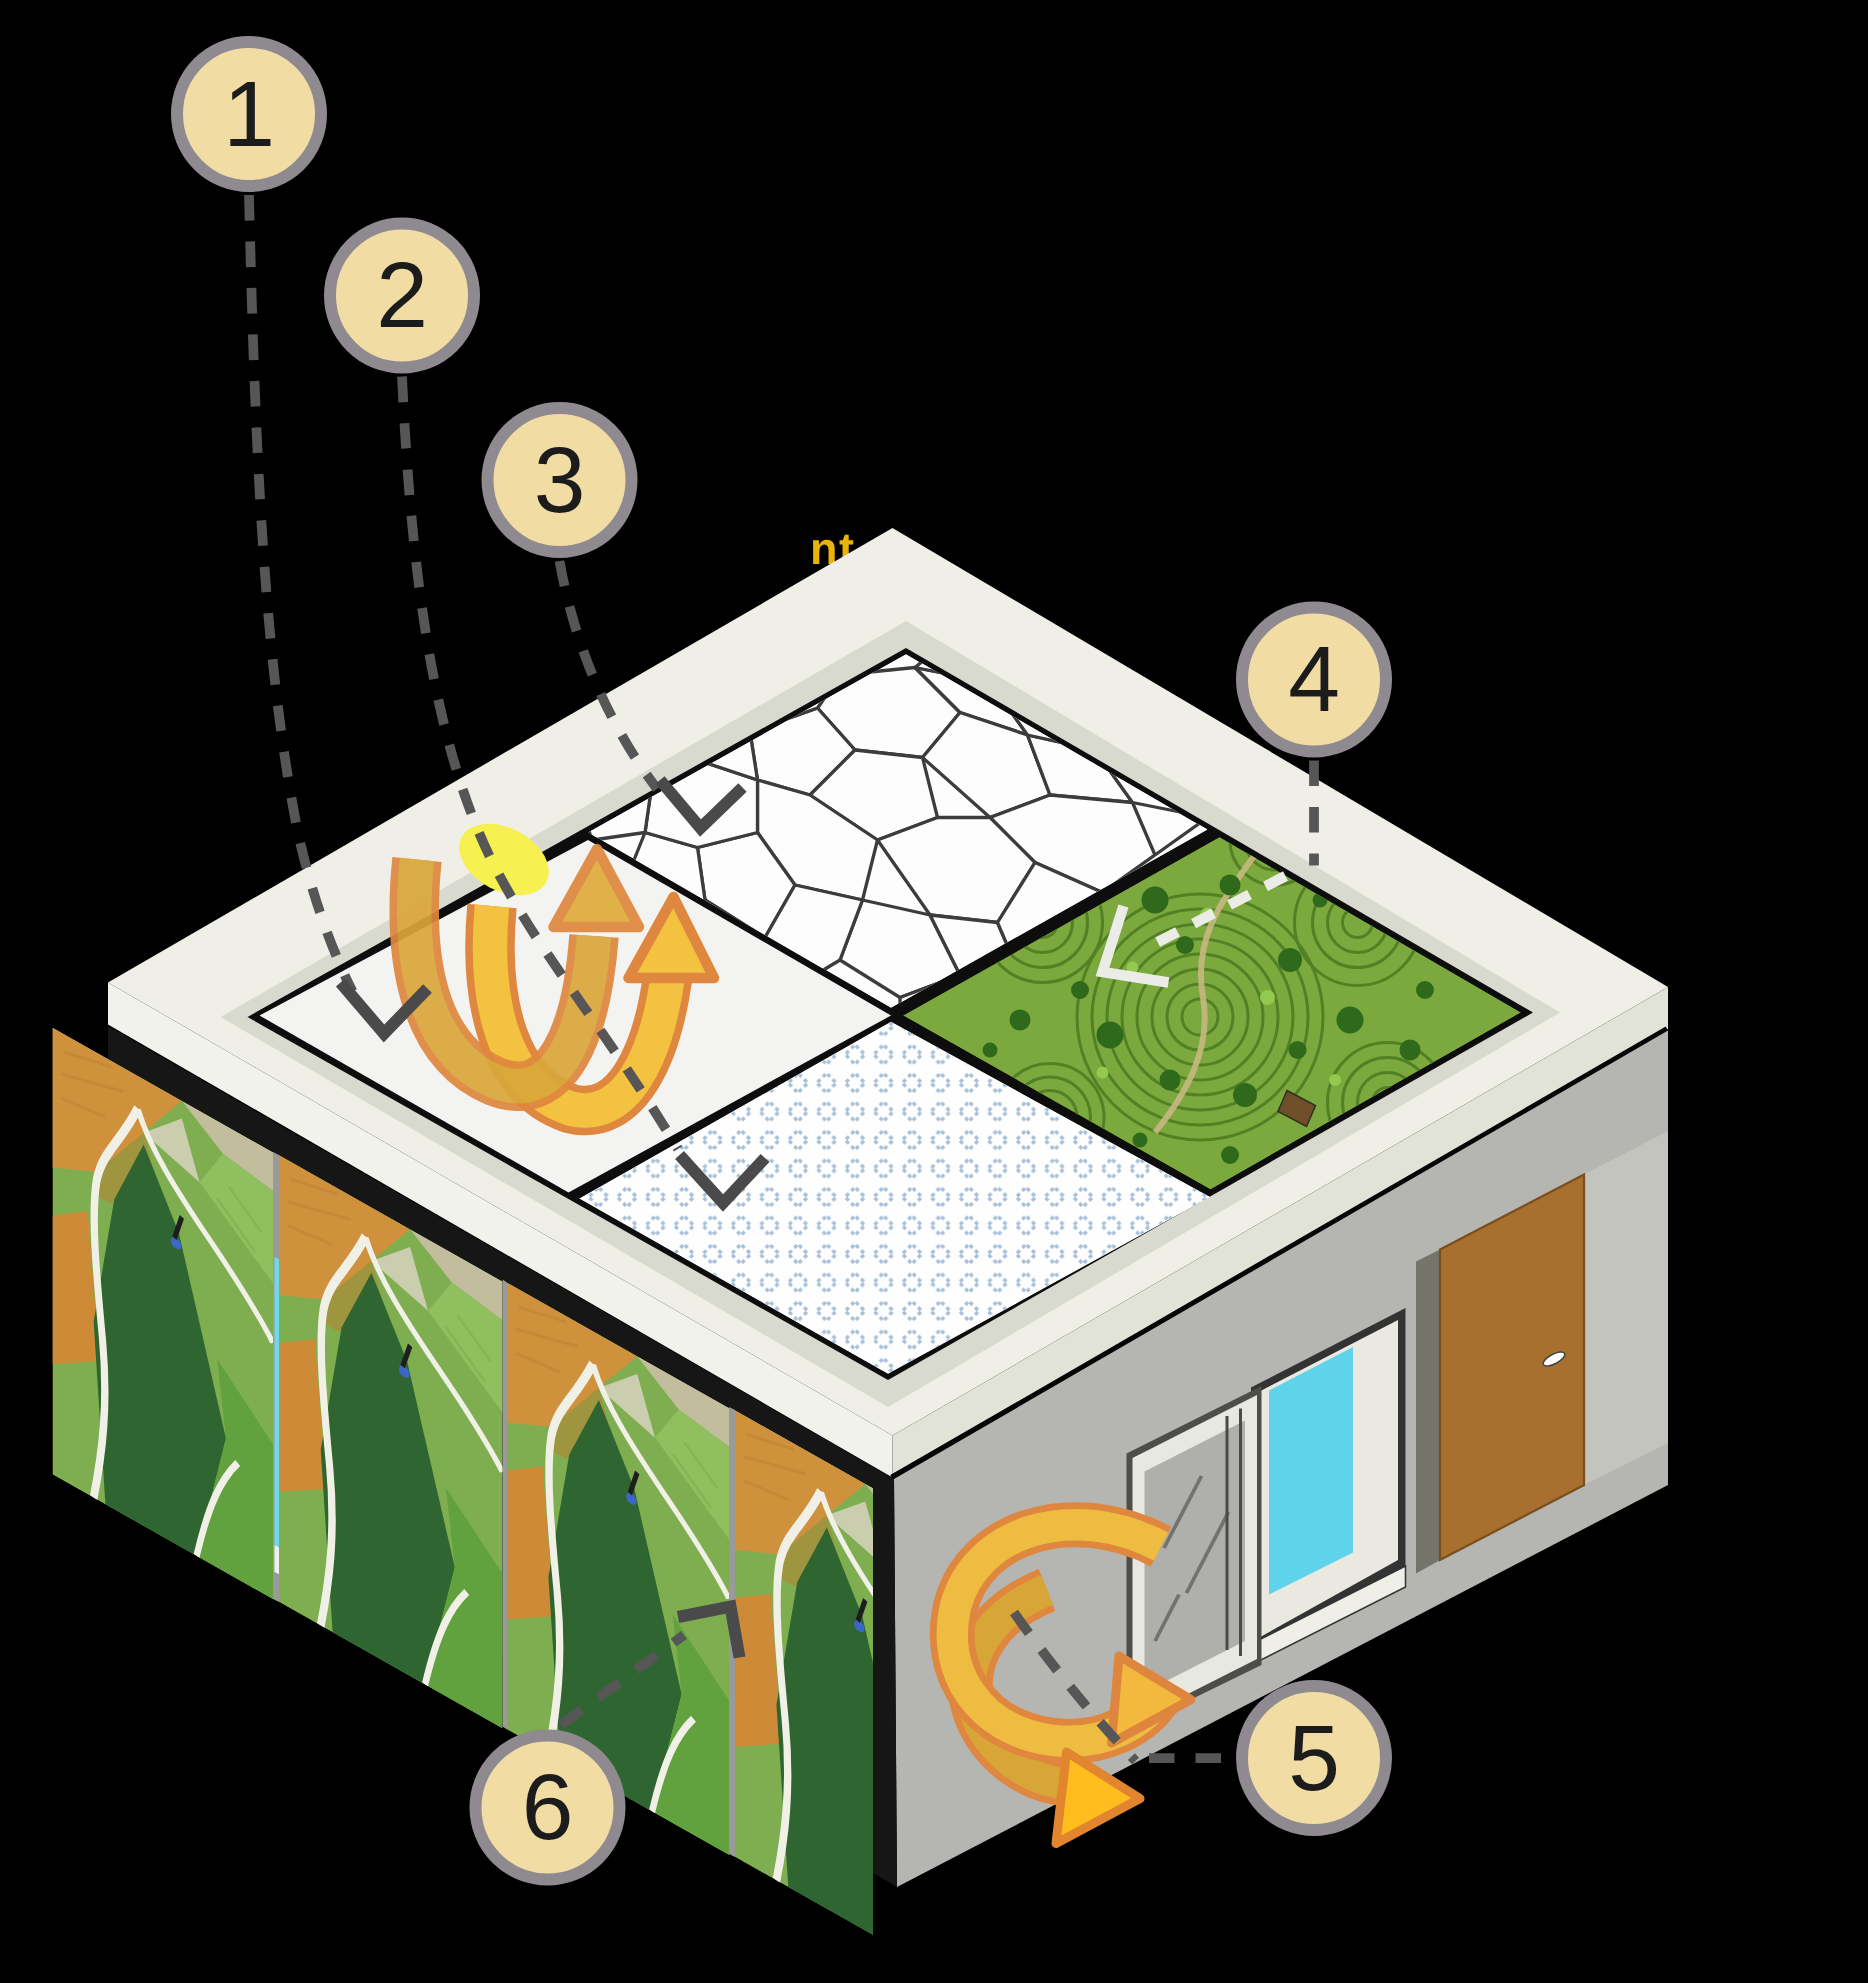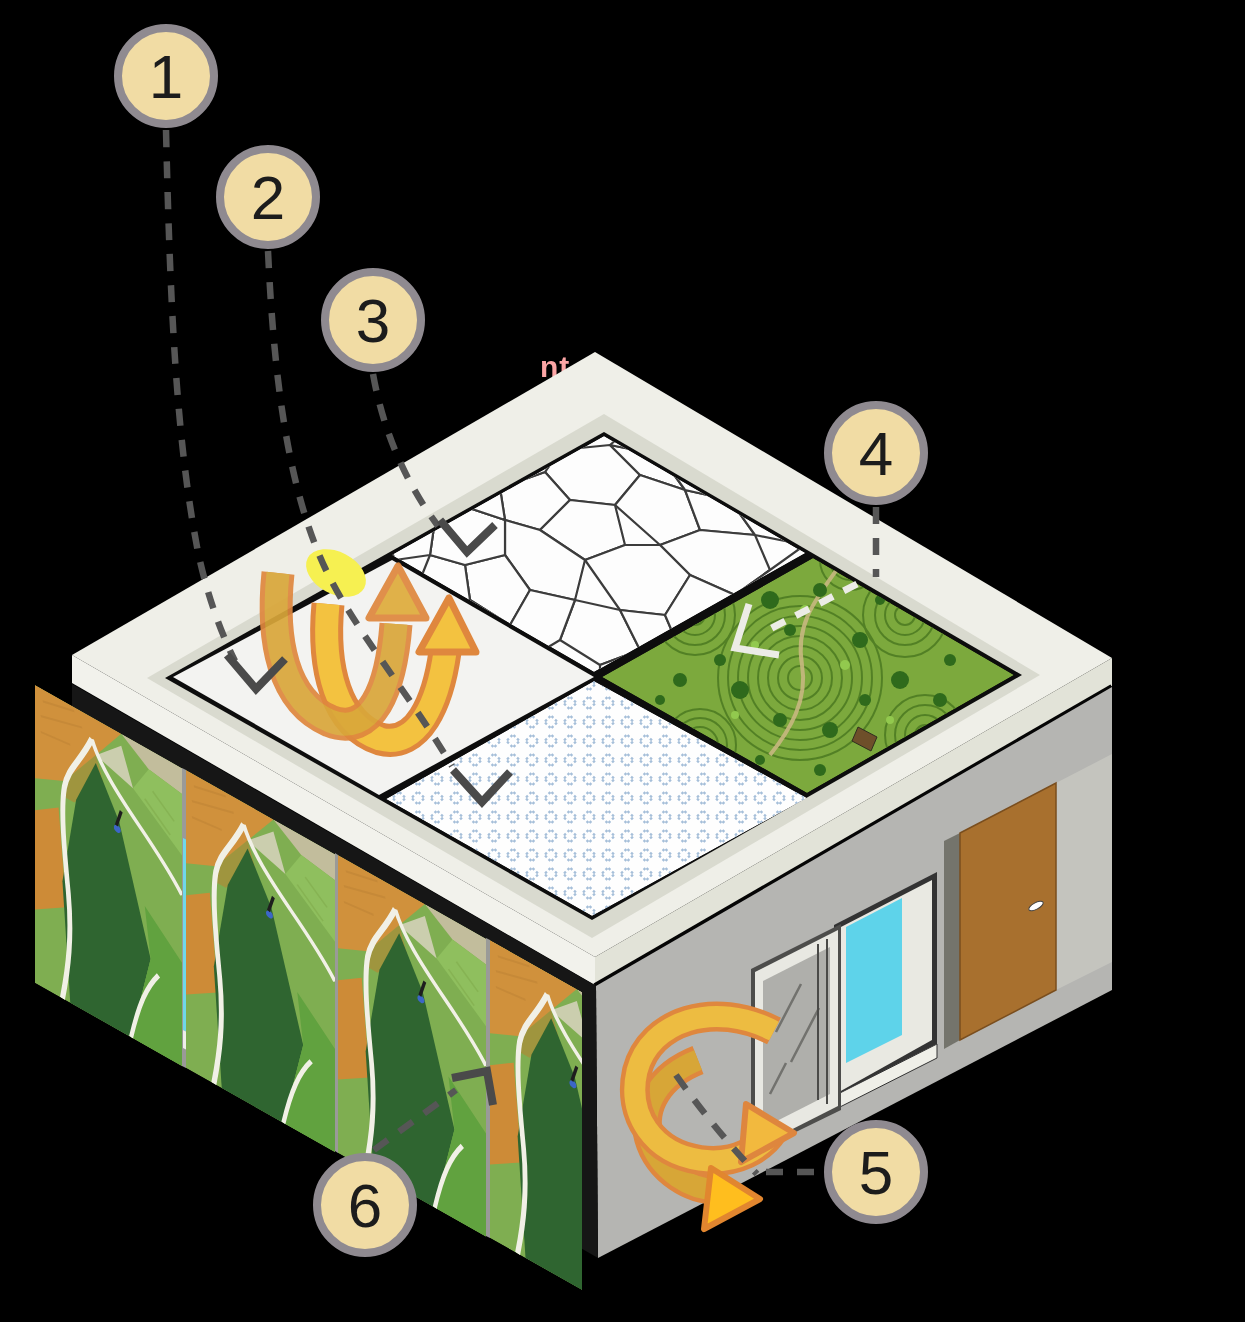--- a/index.html
+++ b/index.html
@@ -1,18 +1,18 @@
 <!DOCTYPE html>
 <html><head>
 <meta charset="utf-8">
 <style>
   html,body{margin:0;padding:0;background:#000;}
   .stage{position:relative;width:1245px;height:1322px;background:#000;overflow:hidden;
          font-family:"Liberation Sans",sans-serif;}
-  .fragment{position:absolute;left:540px;top:350px;z-index:0;color:#fca5a5;
+  .fragment{position:absolute;left:540px;top:350px;z-index:0;color:#eab308;
             font-size:30px;font-weight:bold;letter-spacing:1px;}
   .artwork{position:absolute;left:0;top:0;z-index:1;}
   .callout{position:absolute;z-index:2;width:104px;height:104px;box-sizing:border-box;
            border:8px solid #8F8A90;border-radius:50%;background:#F1DCA4;
            display:flex;align-items:center;justify-content:center;
            font-size:62px;color:#1c1c1c;}
   .c1{left:114px;top:24px;} .c2{left:216px;top:145px;} .c3{left:321px;top:268px;}
   .c4{left:824px;top:401px;} .c5{left:824px;top:1120px;} .c6{left:313px;top:1153px;}
 </style>
 </head>

